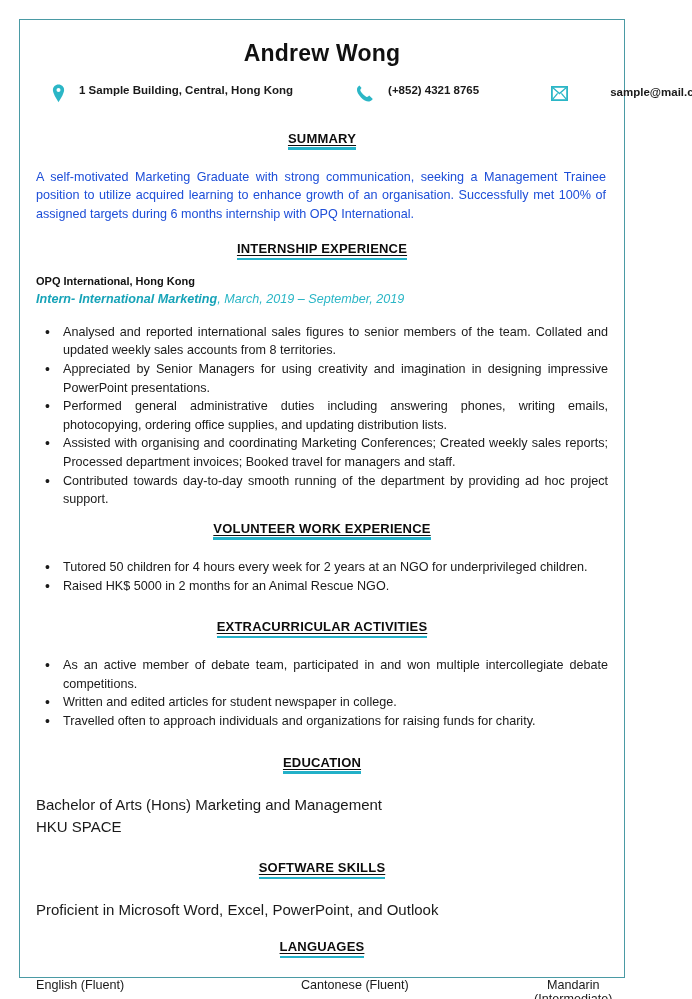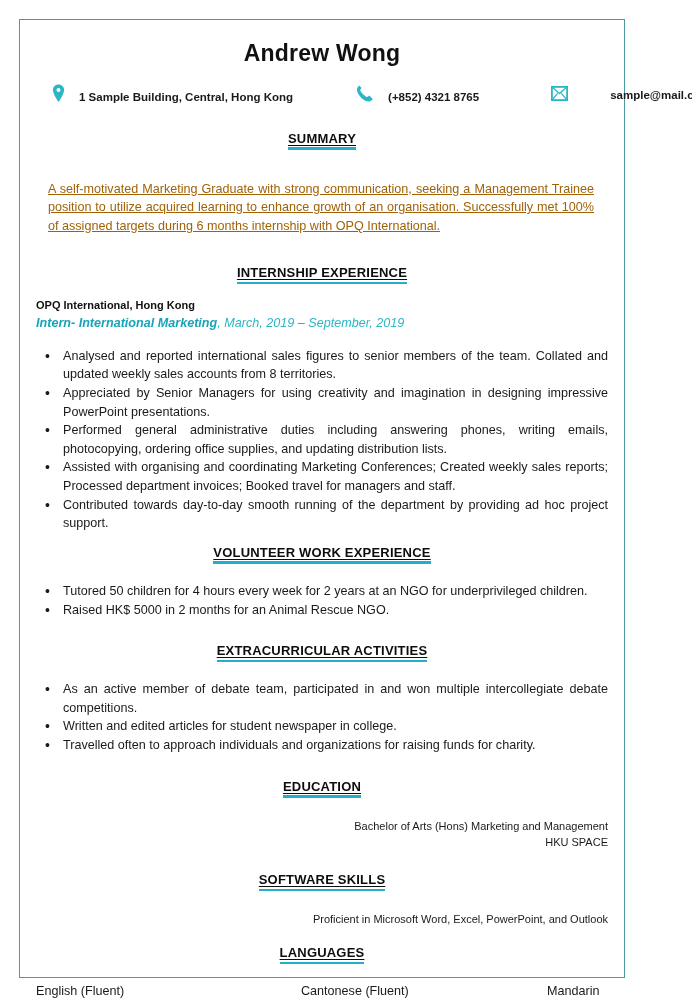--- a/index.html
+++ b/index.html
@@ -42,21 +42,21 @@
   }
 
   .contact-row {
     display: flex;
     align-items: center;
     margin-top: 16px;
     padding: 0 14px 0 16px;
   }
   .contact-item {
     display: flex;
-    align-items: flex-end;
+    align-items: flex-start;
     font-size: 11.5px;
     font-weight: bold;
     color: #1a1a1a;
     white-space: nowrap;
   }
   .contact-item.addr { flex: 0 0 auto; }
   .contact-item.phone { margin-left: 62px; }
   .contact-item.email { margin-left: 72px; gap: 28px; }
 
   .ic {
@@ -93,24 +93,23 @@
     bottom: 0;
     height: 2.5px;
     background: #22b0c8;
   }
 
   
   .para {
     font-size: 12.6px;
     line-height: 1.48;
     text-align: justify;
-    margin: 12px;
+    margin: 0;
     padding: 0 2px 0 0;
-    color: #a16207;
-    text-decoration: underline;
+    color: #1d4ed8;
   }
 
   .org {
     font-size: 11px;
     font-weight: bold;
     color: #111111;
     margin: 0;
     line-height: 1.45;
   }
   .role-line {
@@ -146,25 +145,24 @@
     content: "\2022";
     position: absolute;
     left: 9px;
     top: -1px;
     font-size: 14px;
     color: #1a1a1a;
   }
   ul.bullets.nojust li { text-align: left; }
 
   .plain {
-    font-size: 11px;
+    font-size: 15px;
     line-height: 1.48;
     margin: 0;
     color: #1a1a1a;
-    text-align: right;
   }
 
   .lang-row {
     display: flex;
     font-size: 12.6px;
     color: #1a1a1a;
     padding-right: 4px;
     gap: 33px;
   }
   .lang-row .l1 { flex: 0 0 232px; text-align: left; }

